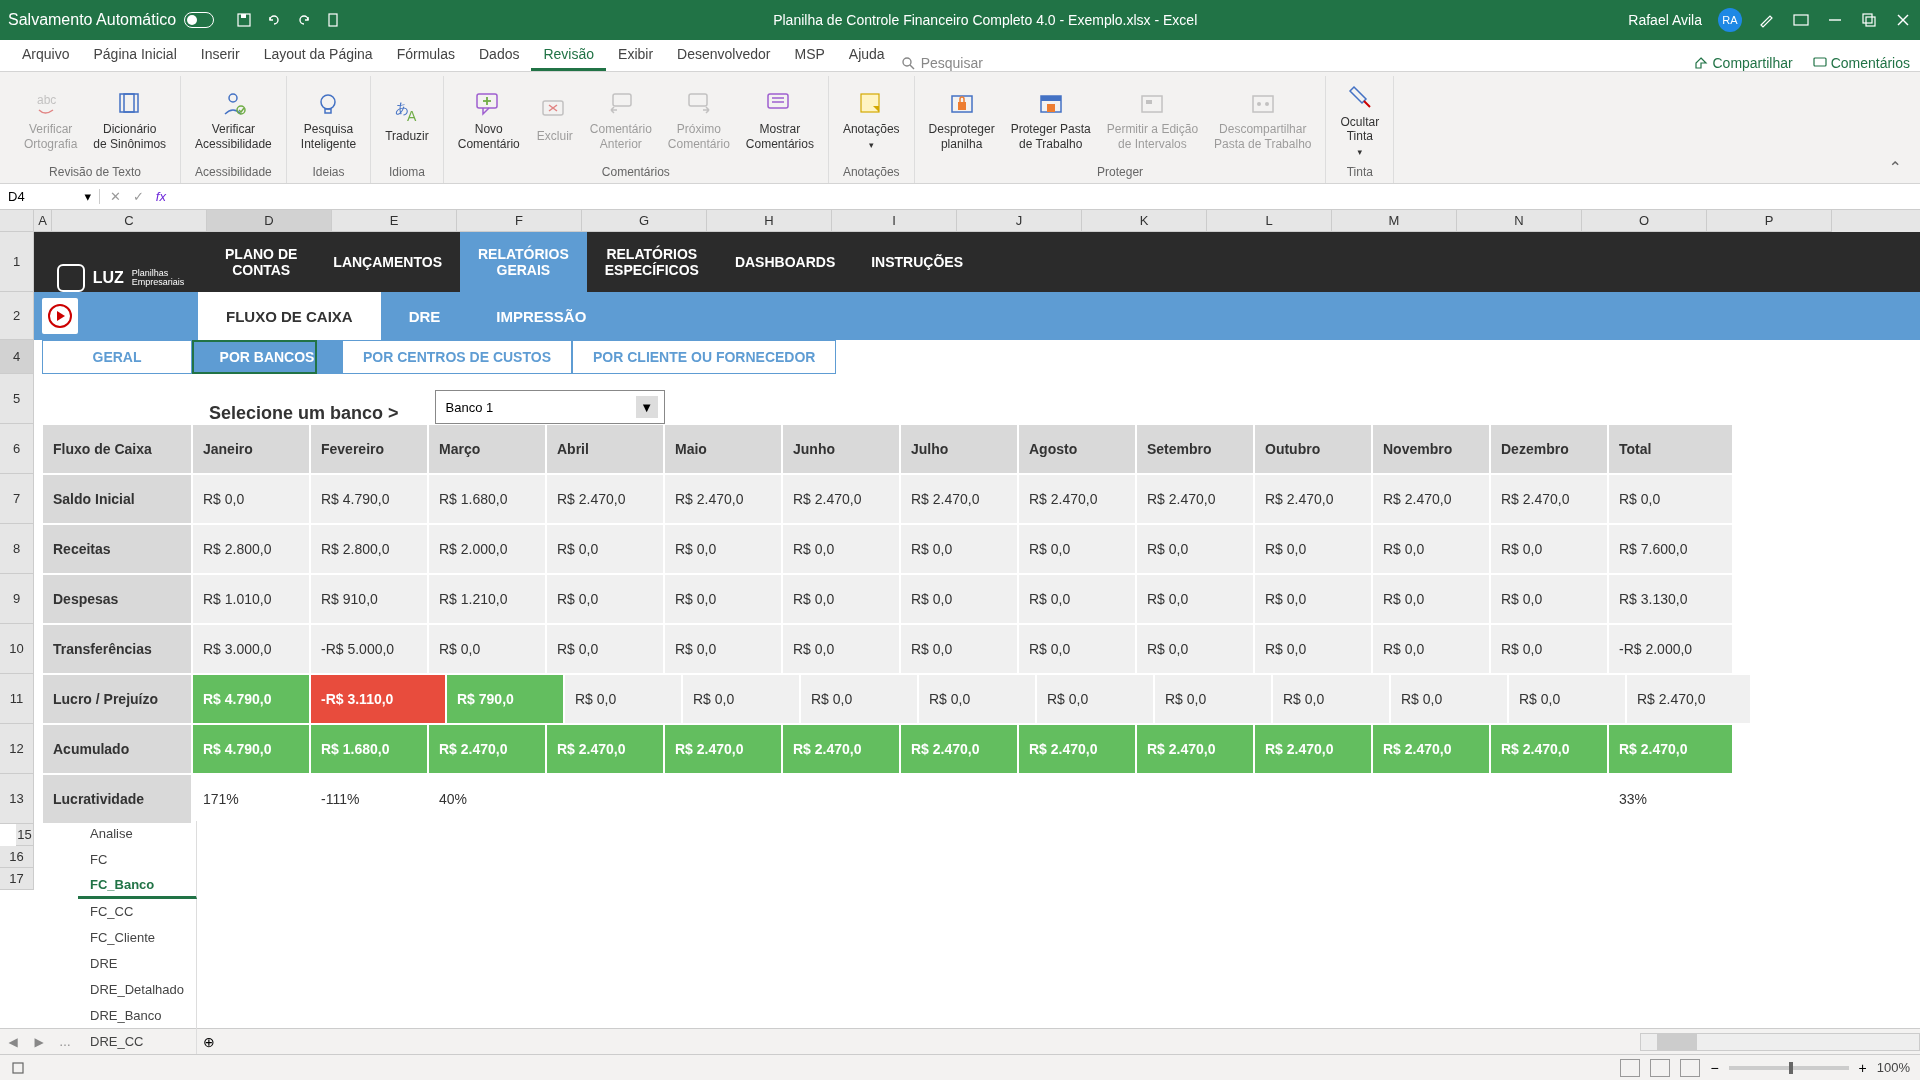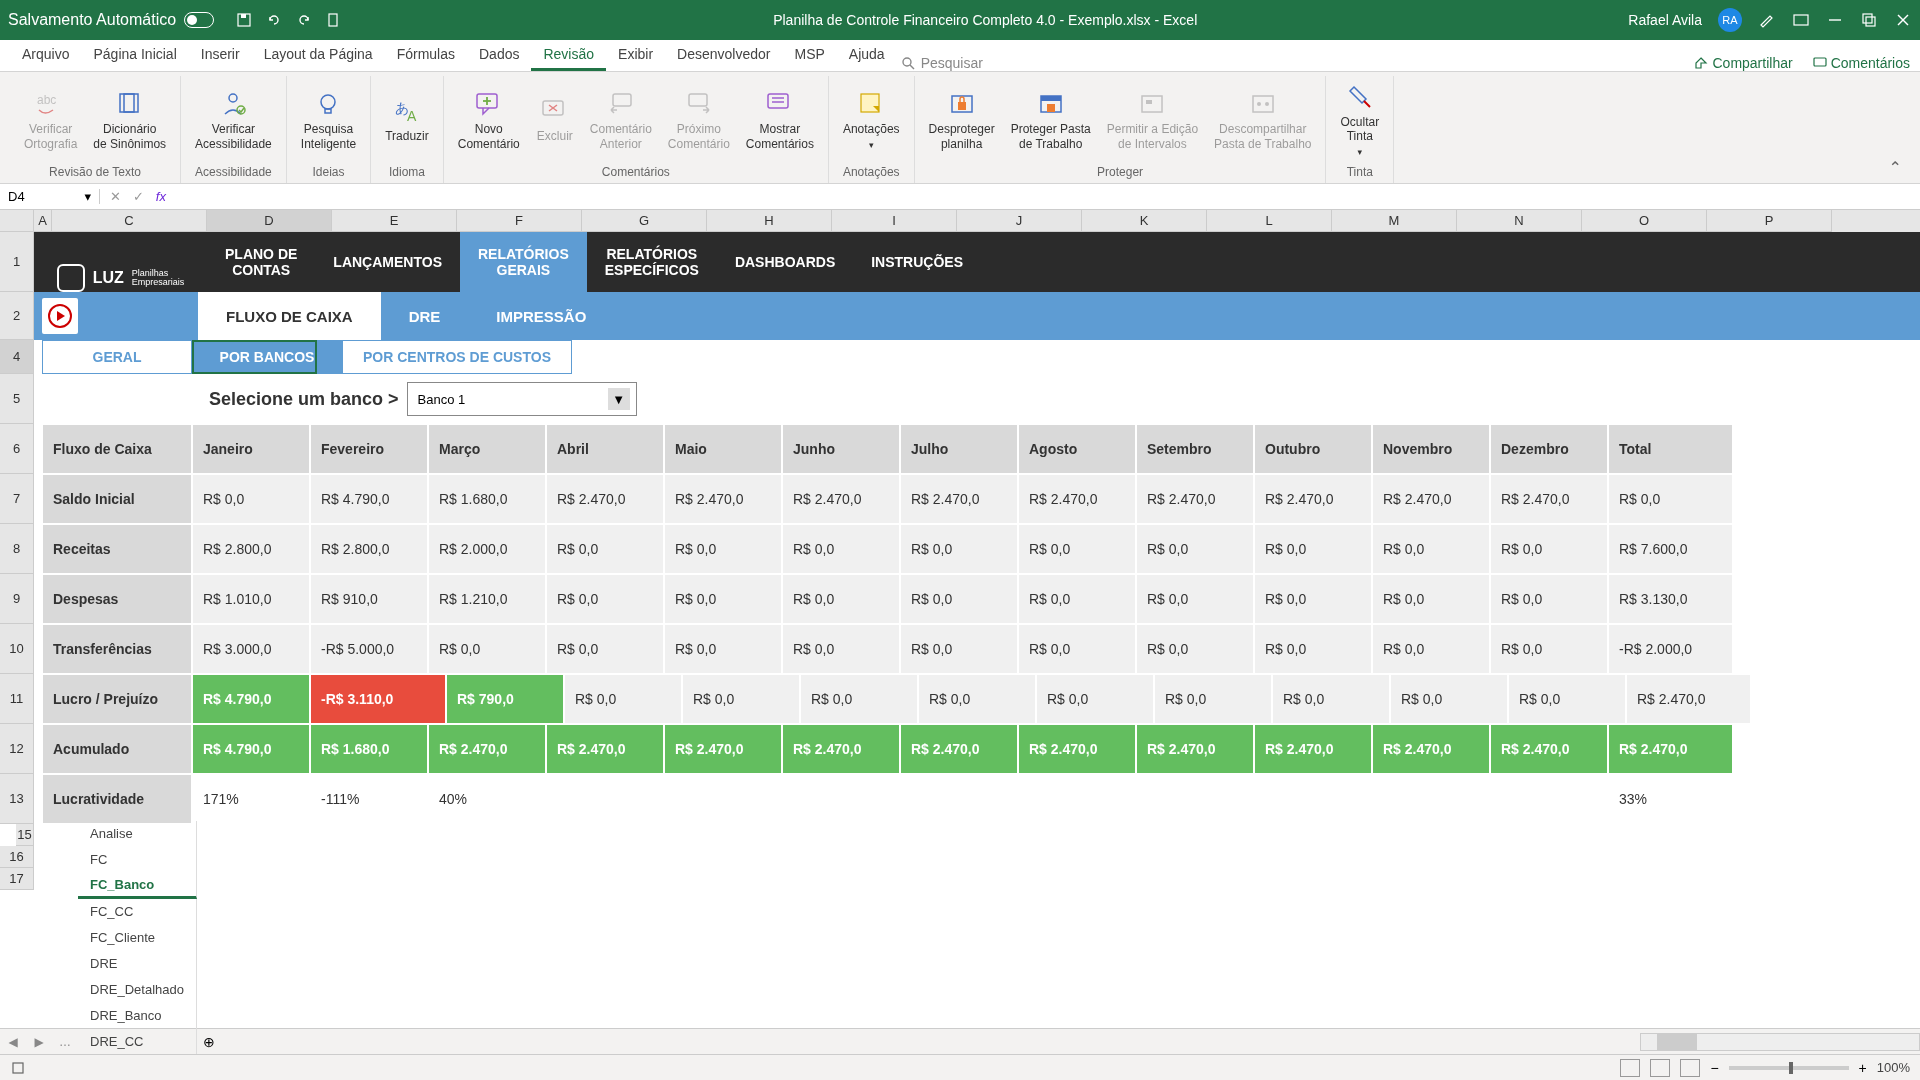--- a/index.html
+++ b/index.html
@@ -77,21 +77,21 @@
 .subnavitem.active { background: #fff; color: #333; }
 
 
 .filtertabs { height: 34px; display: flex; padding-left: 8px; align-items: center; gap: 0; }
 .filtertab { border: 1px solid #5e9cd3; height: 34px; display: flex; align-items: center; justify-content: center; font-size: 14px; font-weight: bold; cursor: pointer; padding: 0 20px; }
 .filtertab.geral { color: #5e9cd3; background: #fff; min-width: 150px; }
 .filtertab.active { background: #5e9cd3; color: #fff; min-width: 150px; }
 .filtertab.normal { color: #5e9cd3; background: #fff; }
 
 
-.bankrow { height: 50px; display: flex; align-items: center; padding-left: 175px; gap: 8px; }
+.bankrow { height: 50px; display: flex; align-items: flex-end; padding-left: 175px; gap: 36px; }
 .bank-label { font-size: 18px; font-weight: bold; color: #333; }
 .bank-select { width: 230px; height: 34px; border: 1px solid #888; display: flex; align-items: center; justify-content: space-between; padding: 0 6px 0 10px; font-size: 13px; cursor: pointer; }
 .bank-arrow { width: 22px; height: 22px; background: #ddd; display: flex; align-items: center; justify-content: center; }
 
 
 .datatable { padding-left: 8px; }
 .drow { display: flex; height: 50px; }
 .dcell { border: 1px solid #fff; display: flex; align-items: center; padding: 0 10px; font-size: 14px; color: #333; }
 .dcell.head { background: #d9d9d9; font-weight: bold; }
 .dcell.label { background: #d9d9d9; font-weight: bold; width: 150px; }
@@ -511,20 +511,21 @@
           <div class="subnavitem">DRE</div>
           <div class="subnavitem">IMPRESSÃO</div>
         </div>
     </div>
 
     <div class="filtertabs">
       <div id="filtertabs-items" style="display:flex;">
           <div class="filtertab geral">GERAL</div>
           <div class="filtertab active">POR BANCOS</div>
           <div class="filtertab normal">POR CENTROS DE CUSTOS</div>
+          <div class="filtertab normal">POR CLIENTE OU FORNECEDOR</div>
         </div>
     </div>
 
     <div class="selected-cell" style="left:158px; top:108px; width:125px; height:34px;"></div>
 
     <div class="bankrow">
       <span class="bank-label">Selecione um banco &gt;</span>
       <div class="bank-select">
         <span>Banco 1</span>
         <span class="bank-arrow">▼</span>

